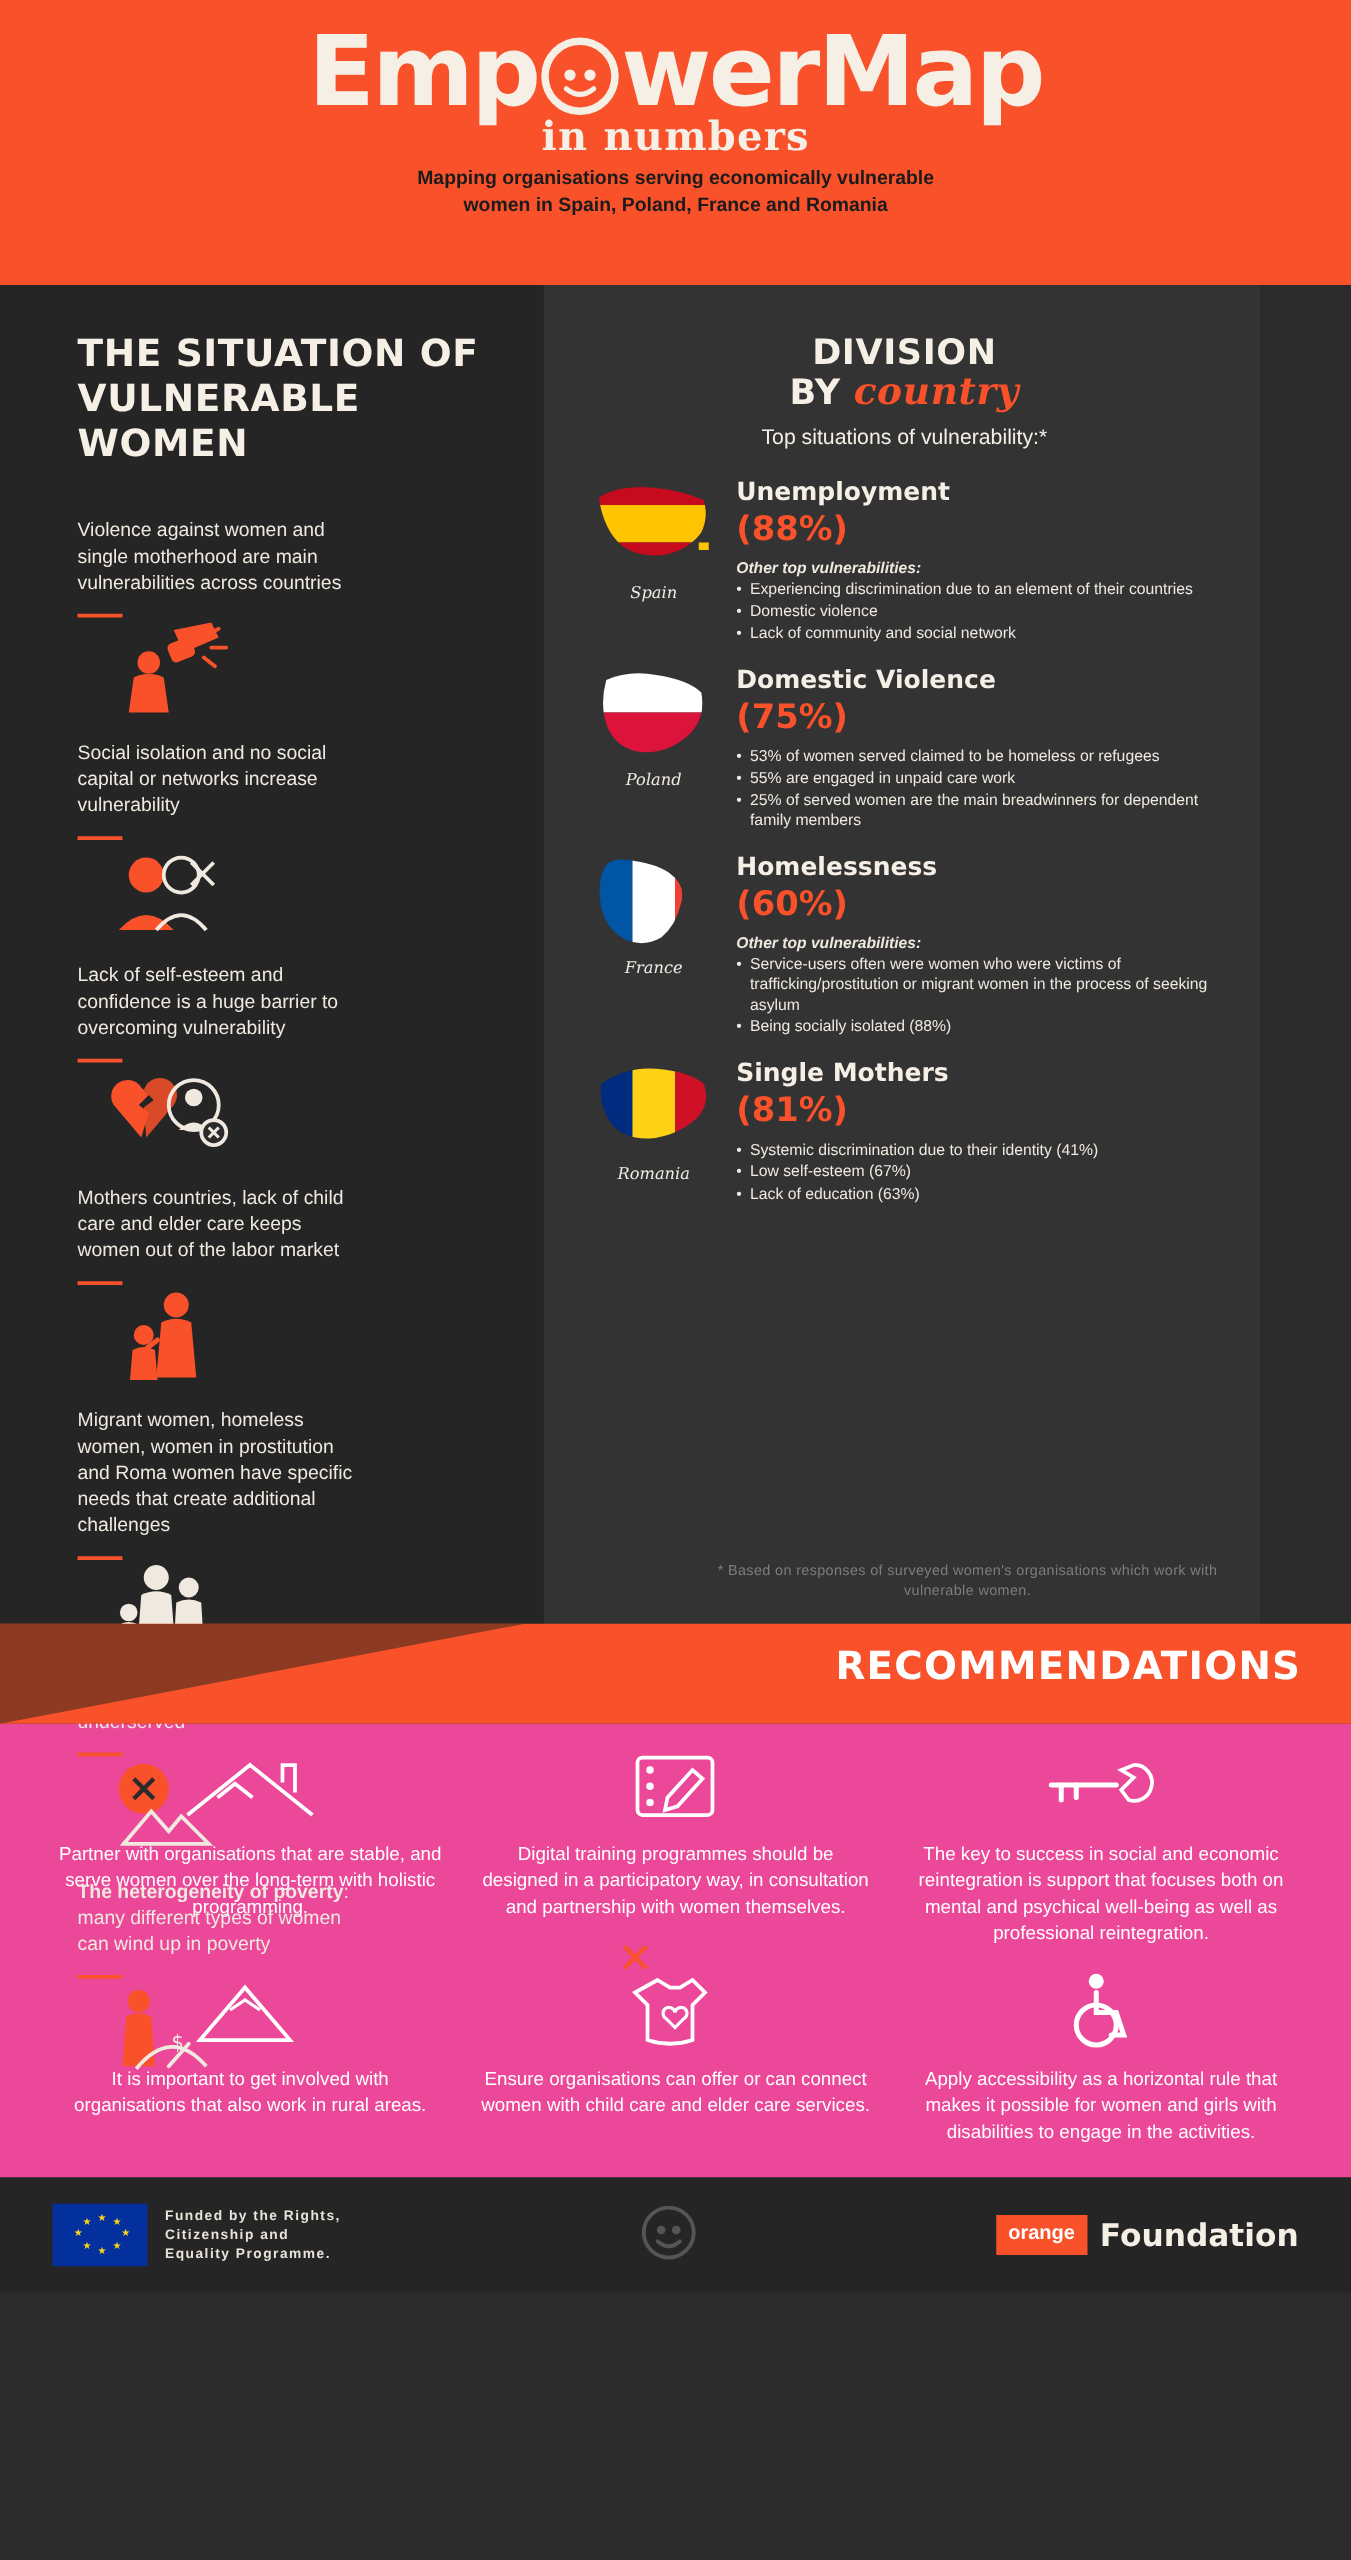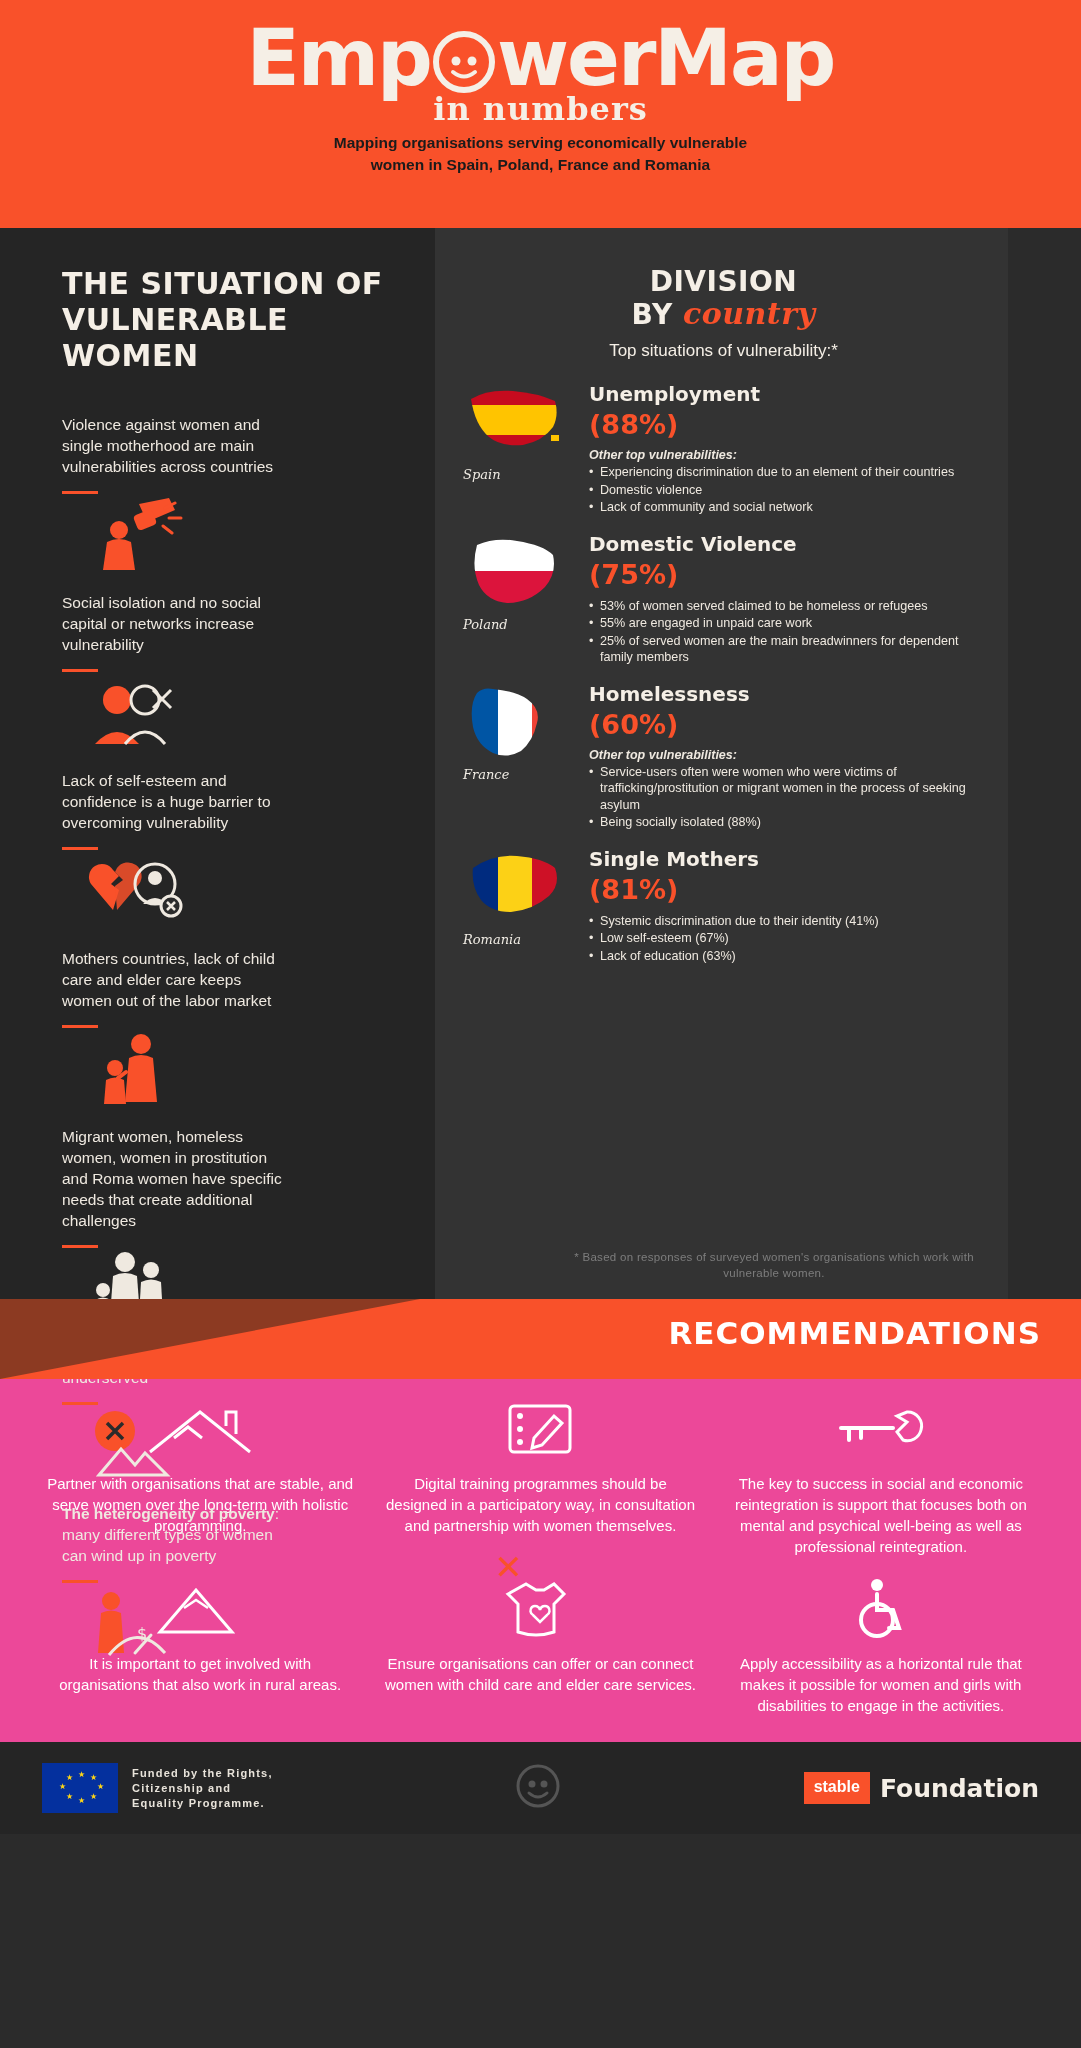--- a/index.html
+++ b/index.html
@@ -159,20 +159,21 @@
     margin-bottom: 18px;
   }
 
   .country-block {
     display: flex;
     margin-bottom: 12px;
   }
   .flag-col {
     width: 120px;
     flex-shrink: 0;
+    text-align: center;
     padding-top: 4px;
   }
   .flag-shape { width: 104px; height: 76px; margin: 0 auto; }
   .country-name {
     font-family: "DejaVu Serif", serif;
     font-style: italic;
     font-size: 13px;
     color: #f0ece4;
     margin-top: 4px;
   }
@@ -673,18 +674,18 @@
     </div>
     <div class="footer-mid">
       <svg width="58" height="50" viewBox="0 0 58 50">
         <circle cx="29" cy="25" r="20" fill="none" stroke="#555" stroke-width="3"></circle>
         <circle cx="23" cy="23" r="3.5" fill="#555"></circle>
         <circle cx="35" cy="23" r="3.5" fill="#555"></circle>
         <path d="M20 32 q9 8 18 0" fill="none" stroke="#555" stroke-width="3" stroke-linecap="round"></path>
       </svg>
     </div>
     <div class="footer-right">
-      <div class="orange-box">stable</div>
+      <div class="orange-box">orange</div>
       <div class="found-text">Foundation</div>
     </div>
   </div>
 
 </div>
 
 </body></html>

